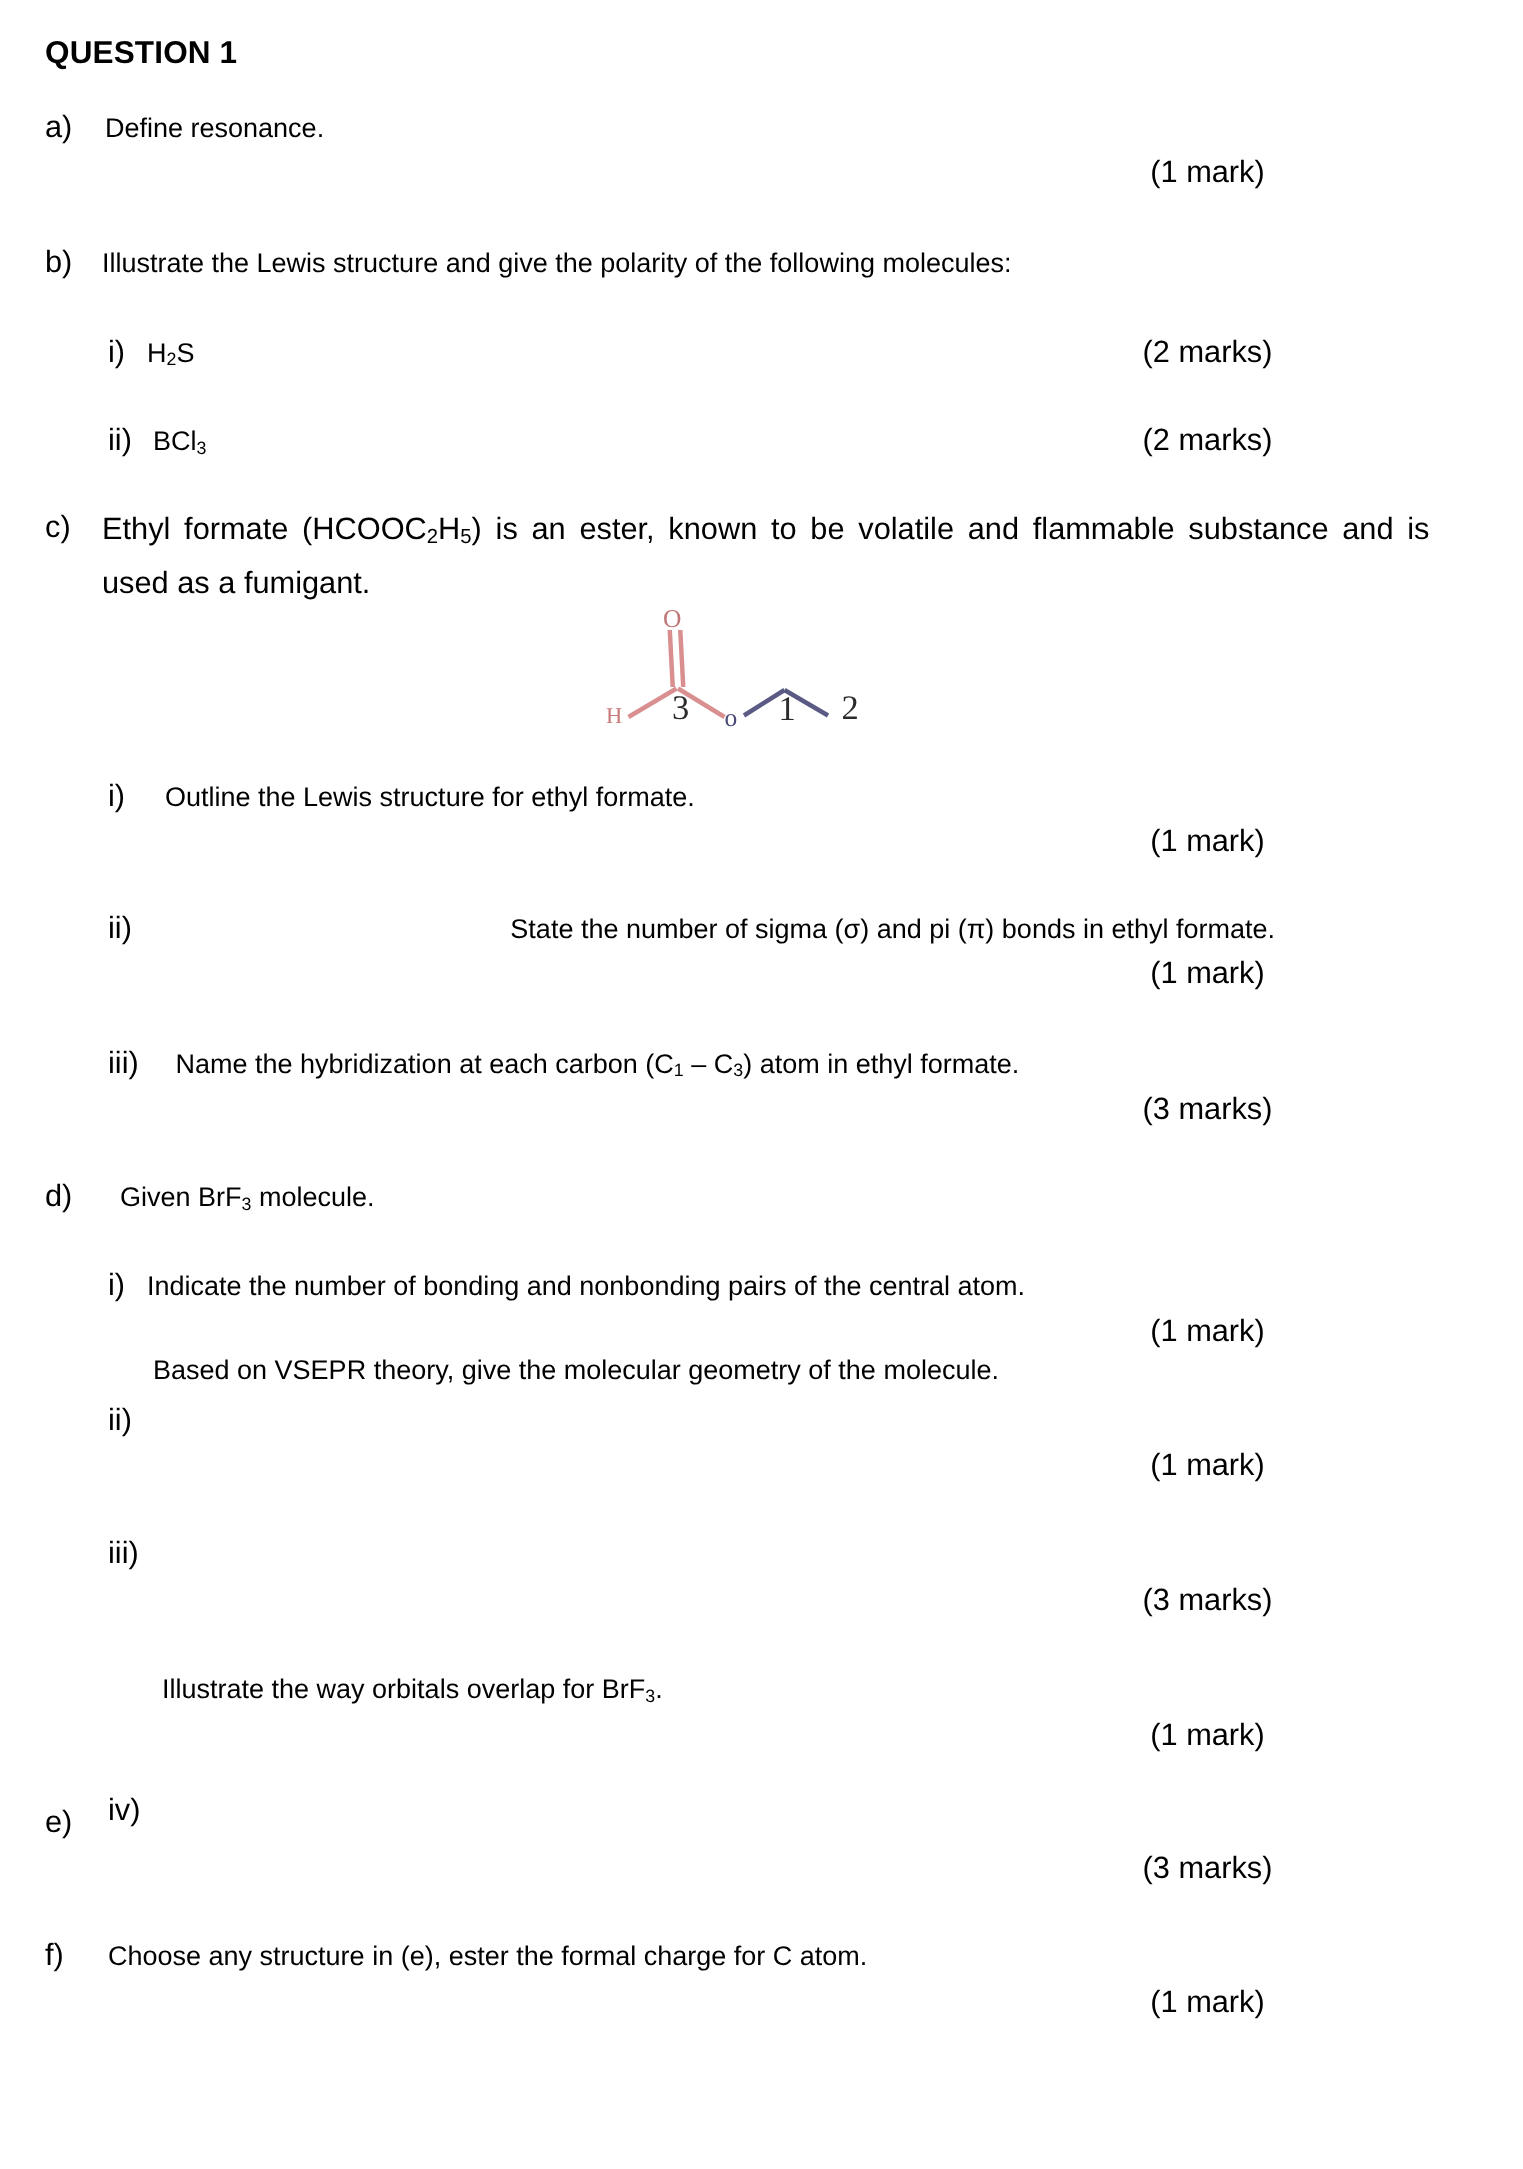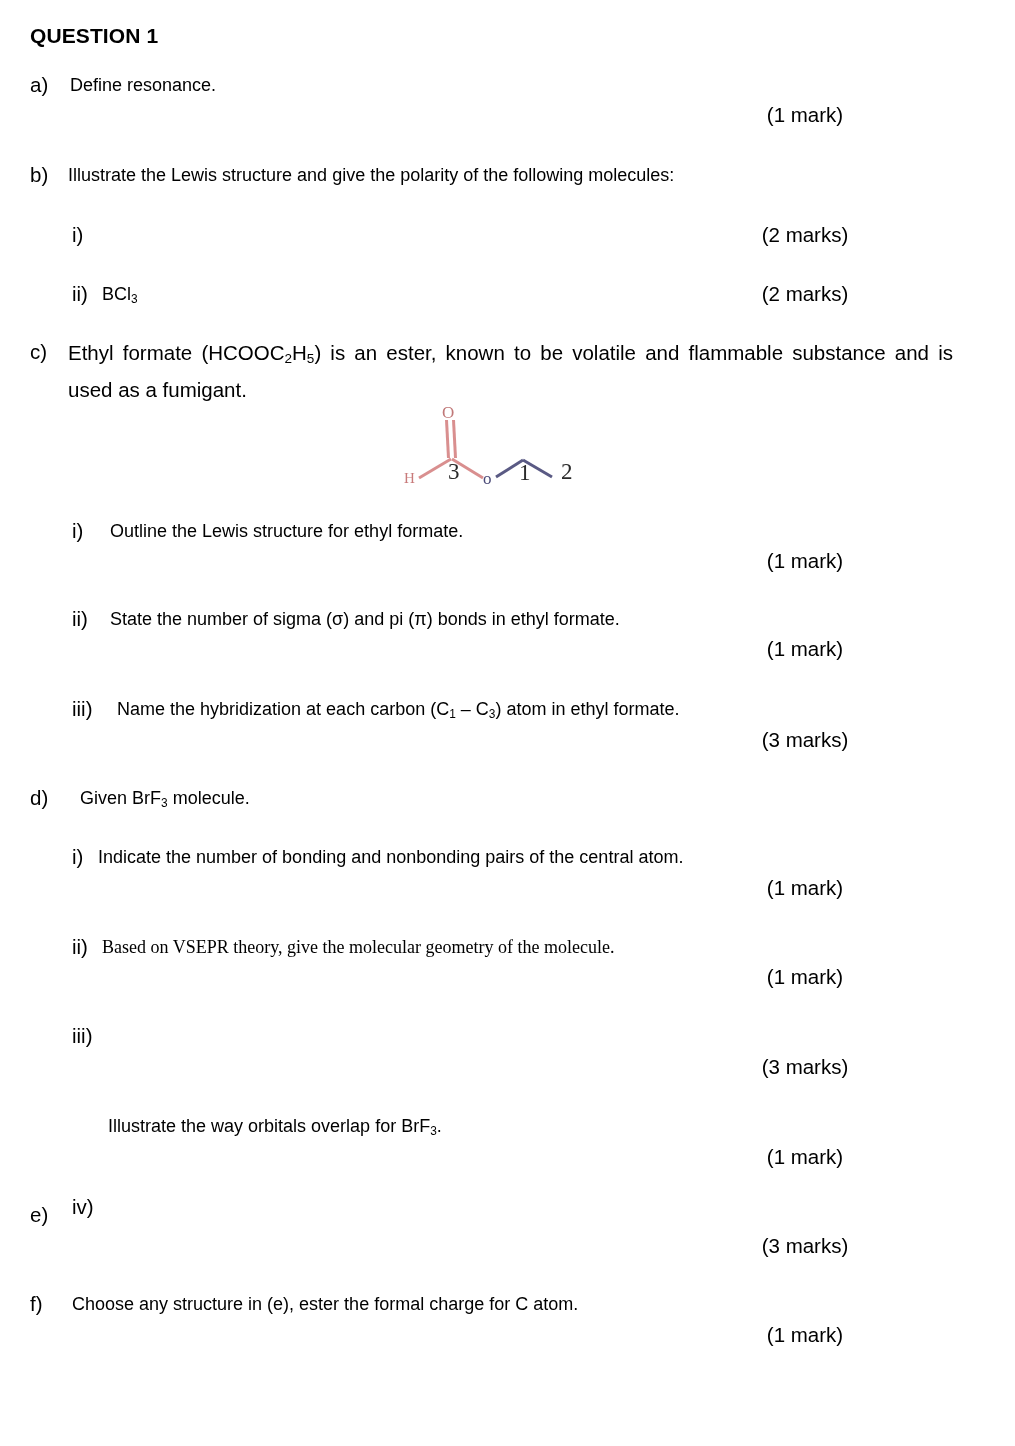--- a/index.html
+++ b/index.html
@@ -79,20 +79,21 @@
   <div class="heading" style="left:30px; top:24px;text-align:center;">QUESTION 1</div>
 
   <div class="marker" style="left:30px; top:70px;">a)</div>
   <div class="row" style="left:70px; top:70px; width:880px;">Define resonance.</div>
   <div class="marks" style="left:655px; top:100px; width:300px;">(1 mark)</div>
 
   <div class="marker" style="left:30px; top:160px;">b)</div>
   <div class="row" style="left:68px; top:160px; width:890px;">Illustrate the Lewis structure and give the polarity of the following molecules:</div>
 
   <div class="marker" style="left:72px; top:220px;">i)</div>
+  <div class="row" style="left:98px; top:220px; width:500px;">H<sub>2</sub>S</div>
   <div class="marks" style="left:655px; top:220px; width:300px;">(2 marks)</div>
 
   <div class="marker" style="left:72px; top:279px;">ii)</div>
   <div class="row" style="left:102px; top:279px; width:500px;">BCl<sub>3</sub></div>
   <div class="marks" style="left:655px; top:279px; width:300px;">(2 marks)</div>
 
   <div class="marker" style="left:30px; top:337px;">c)</div>
   <div class="para" style="left:68px; top:337px; width:885px;">Ethyl formate (HCOOC<sub>2</sub>H<sub>5</sub>) is an ester, known to be volatile and flammable substance and is used as a fumigant.</div>
 
   <div class="molecule">
@@ -121,36 +122,36 @@
     <span class="mol-label" style="left:124px; top:63px; font-size:23px; color:#2b2b2b;">1</span>
 
     <span class="mol-label" style="left:166px; top:62px; font-size:23px; color:#2b2b2b;">2</span>
   </div>
 
   <div class="marker" style="left:72px; top:516px;">i)</div>
   <div class="row" style="left:110px; top:516px; width:700px;">Outline the Lewis structure for ethyl formate.</div>
   <div class="marks" style="left:655px; top:546px; width:300px;">(1 mark)</div>
 
   <div class="marker" style="left:72px; top:604px;">ii)</div>
-  <div class="row" style="left:110px; top:604px; width:740px;">State the number of sigma (σ) and pi (π) bonds in ethyl formate.</div>
+  <div class="row" style="left:110px; top:604px; width:740px;text-align:right;">State the number of sigma (σ) and pi (π) bonds in ethyl formate.</div>
   <div class="marks" style="left:655px; top:634px; width:300px;">(1 mark)</div>
 
   <div class="marker" style="left:72px; top:694px;">iii)</div>
   <div class="row" style="left:117px; top:694px; width:760px;">Name the hybridization at each carbon (C<sub>1</sub> – C<sub>3</sub>) atom in ethyl formate.</div>
   <div class="marks" style="left:655px; top:725px; width:300px;">(3 marks)</div>
 
   <div class="marker" style="left:30px; top:783px;">d)</div>
   <div class="row" style="left:80px; top:783px; width:500px;">Given BrF<sub>3</sub> molecule.</div>
 
   <div class="marker" style="left:72px; top:842px;">i)</div>
   <div class="row" style="left:98px; top:842px; width:790px;">Indicate the number of bonding and nonbonding pairs of the central atom.</div>
   <div class="marks" style="left:655px; top:873px; width:300px;">(1 mark)</div>
 
   <div class="marker" style="left:72px; top:932px;">ii)</div>
-  <div class="row" style="left:102px; top:932px; width:790px;font-family:Liberation Serif, serif;">Based on VSEPR theory, give the molecular geometry of the molecule.</div>
+  <div class="row" style="left:102px; top:898px; width:790px;">Based on VSEPR theory, give the molecular geometry of the molecule.</div>
   <div class="marks" style="left:655px; top:962px; width:300px;">(1 mark)</div>
 
   <div class="marker" style="left:72px; top:1021px;">iii)</div>
   <div class="marks" style="left:655px; top:1052px; width:300px;">(3 marks)</div>
 
   <div class="marker" style="left:72px; top:1176px;margin-top:16px;">iv)</div>
   <div class="row" style="left:108px; top:1111px; width:700px;">Illustrate the way orbitals overlap for BrF<sub>3</sub>.</div>
   <div class="marks" style="left:655px; top:1142px; width:300px;">(1 mark)</div>
 
   <div class="marker" style="left:30px; top:1200px;">e)</div>

